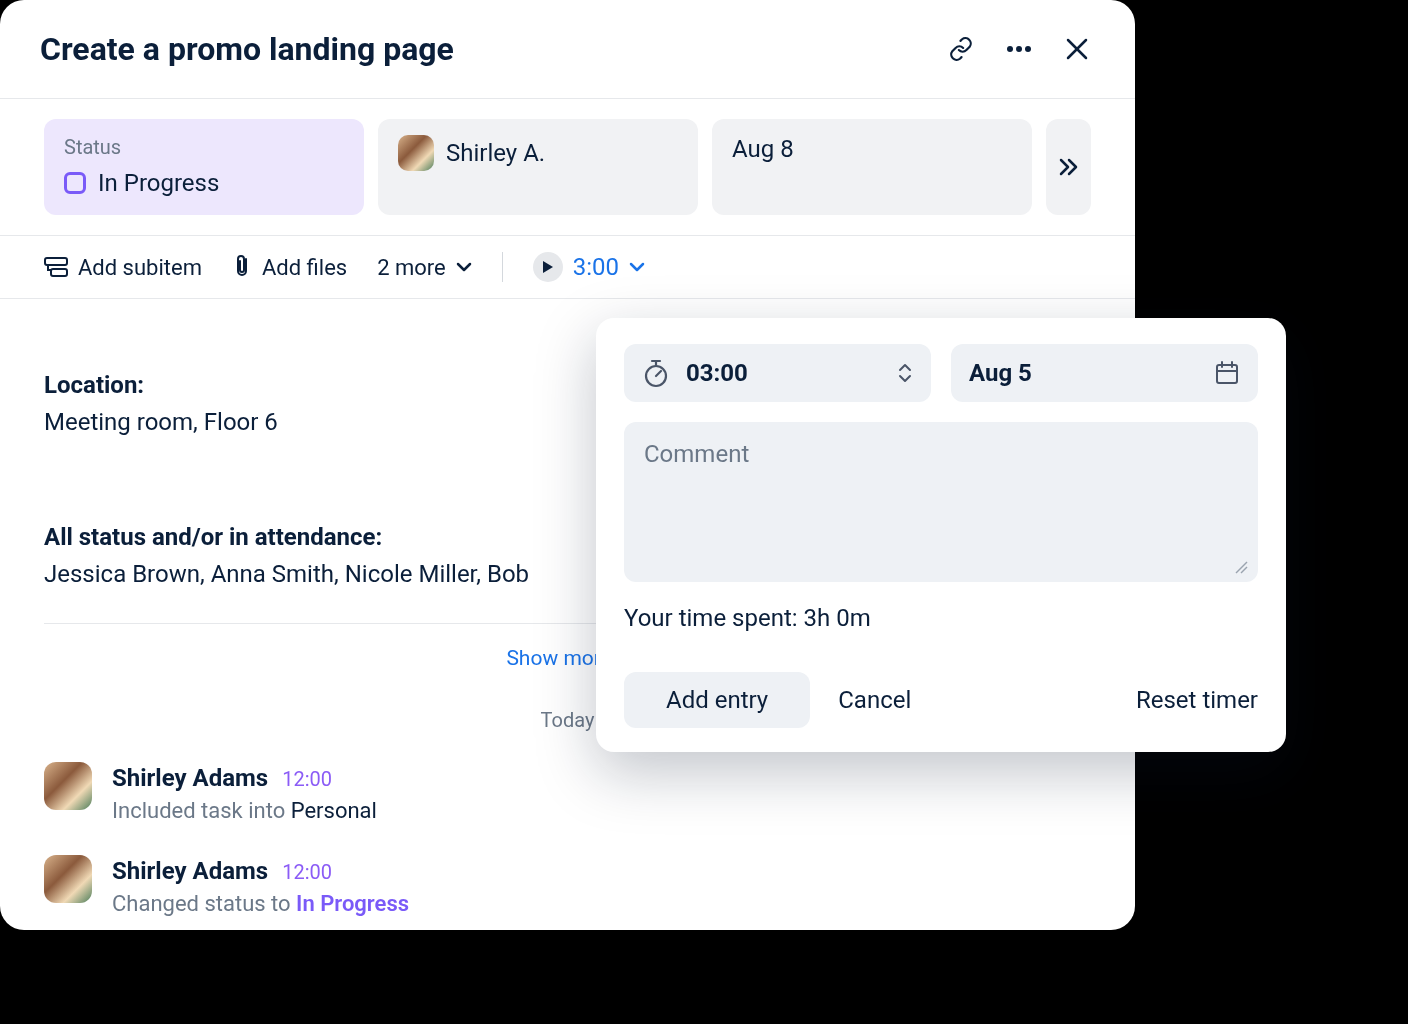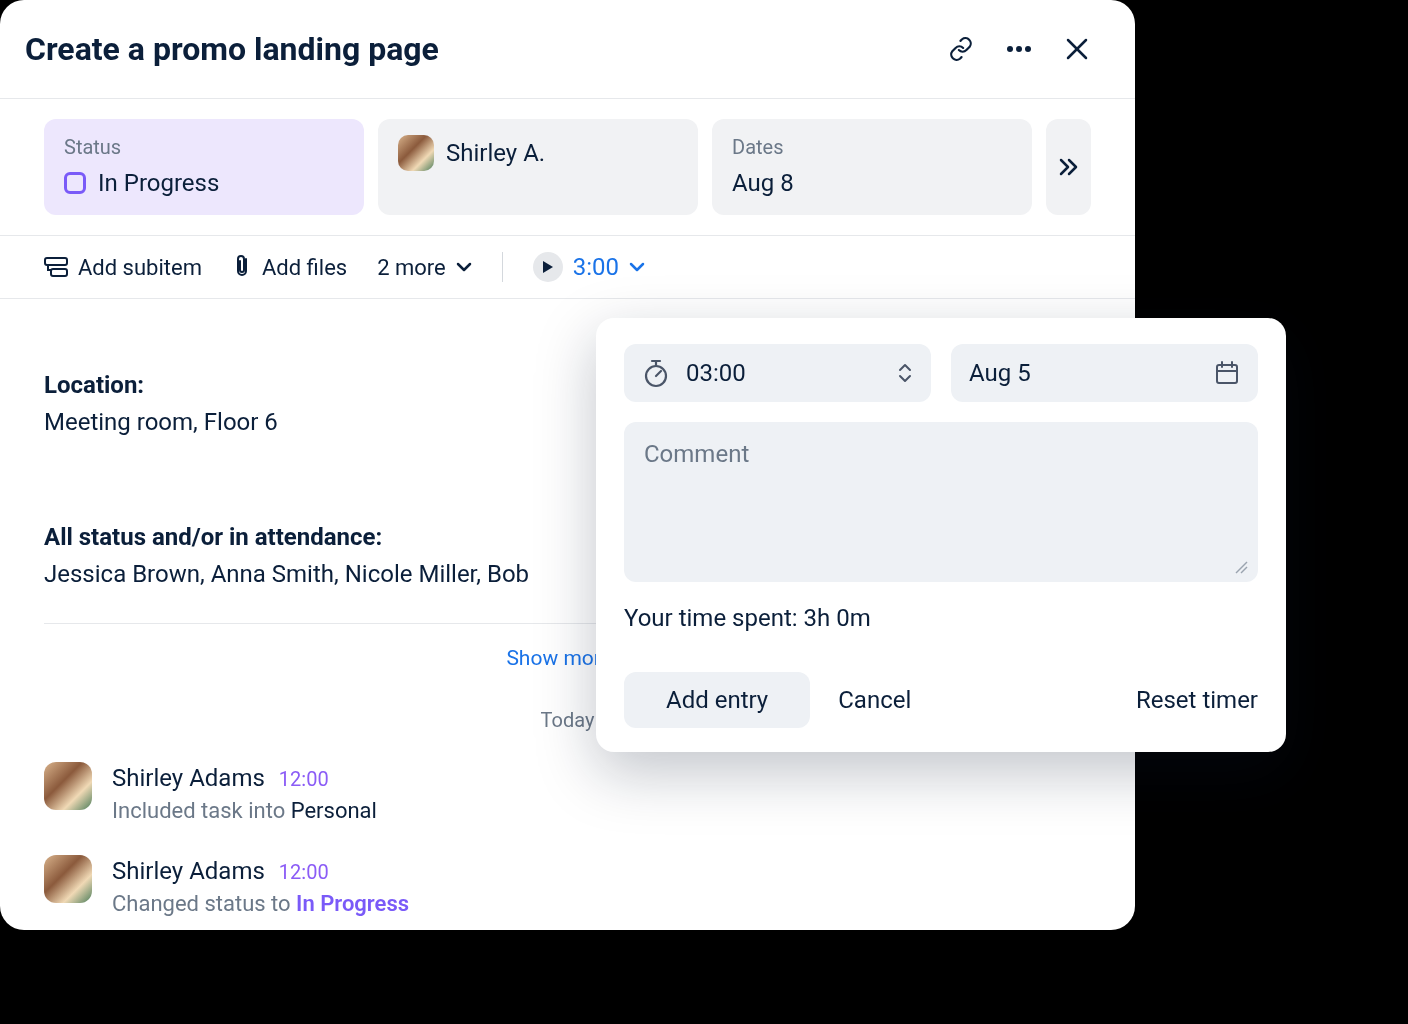--- a/index.html
+++ b/index.html
@@ -18,21 +18,21 @@
     width: 1135px;
     height: 930px;
     background: #fff;
     border-radius: 24px;
     overflow: hidden;
     box-shadow: 0 10px 40px rgba(0,0,0,0.1);
   }
   .header {
     display: flex;
     align-items: center;
-    padding: 30px 44px 30px 25px;
+    padding: 30px 44px 30px 40px;
   }
   .title {
     font-size: 32px;
     font-weight: 700;
     color: #0b1f3a;
     flex: 1;
   }
   .header-actions {
     display: flex;
     align-items: center;
@@ -177,21 +177,21 @@
     align-items: flex-start;
   }
   .activity-body { padding-top: 2px; }
   .activity-header {
     display: flex;
     align-items: baseline;
     gap: 14px;
   }
   .user-name {
     font-size: 24px;
-    font-weight: 400;
+    font-weight: 700;
     color: #0b1f3a;
   }
   .timestamp {
     color: #8b5cf6;
     font-size: 20px;
   }
   .activity-text {
     font-size: 22px;
     color: #6b7888;
     margin-top: 6px;
@@ -206,20 +206,21 @@
     left: 596px;
     width: 690px;
     background: #fff;
     border-radius: 18px;
     box-shadow: 0 20px 60px rgba(12,24,48,0.25);
     padding: 26px 28px 24px 28px;
   }
   .popover-row1 {
     display: flex;
     gap: 20px;
+    font-weight: bold;
   }
   .pill-input {
     background: #eef1f5;
     border-radius: 12px;
     display: flex;
     align-items: center;
     padding: 14px 18px;
     gap: 16px;
   }
   .pill-input.duration { flex: 1; justify-content: space-between; }
@@ -315,21 +316,20 @@
         <div class="field-value">In Progress</div>
       </div>
     </div>
     <div class="field-card">
       <div class="field-value-row">
         <div class="avatar"></div>
         <div class="field-value">Shirley A.</div>
       </div>
     </div>
     <div class="field-card">
-      <div class="field-label">Dates</div>
       <div class="field-value-row">
         <div class="field-value">Aug 8</div>
       </div>
     </div>
     <div class="more-fields">
       <svg width="22" height="22" viewBox="0 0 22 22" fill="none" stroke="#0b1f3a" stroke-width="2.5" stroke-linecap="round" stroke-linejoin="round">
         <polyline points="3,4 10,11 3,18"></polyline>
         <polyline points="11,4 18,11 11,18"></polyline>
       </svg>
     </div>

